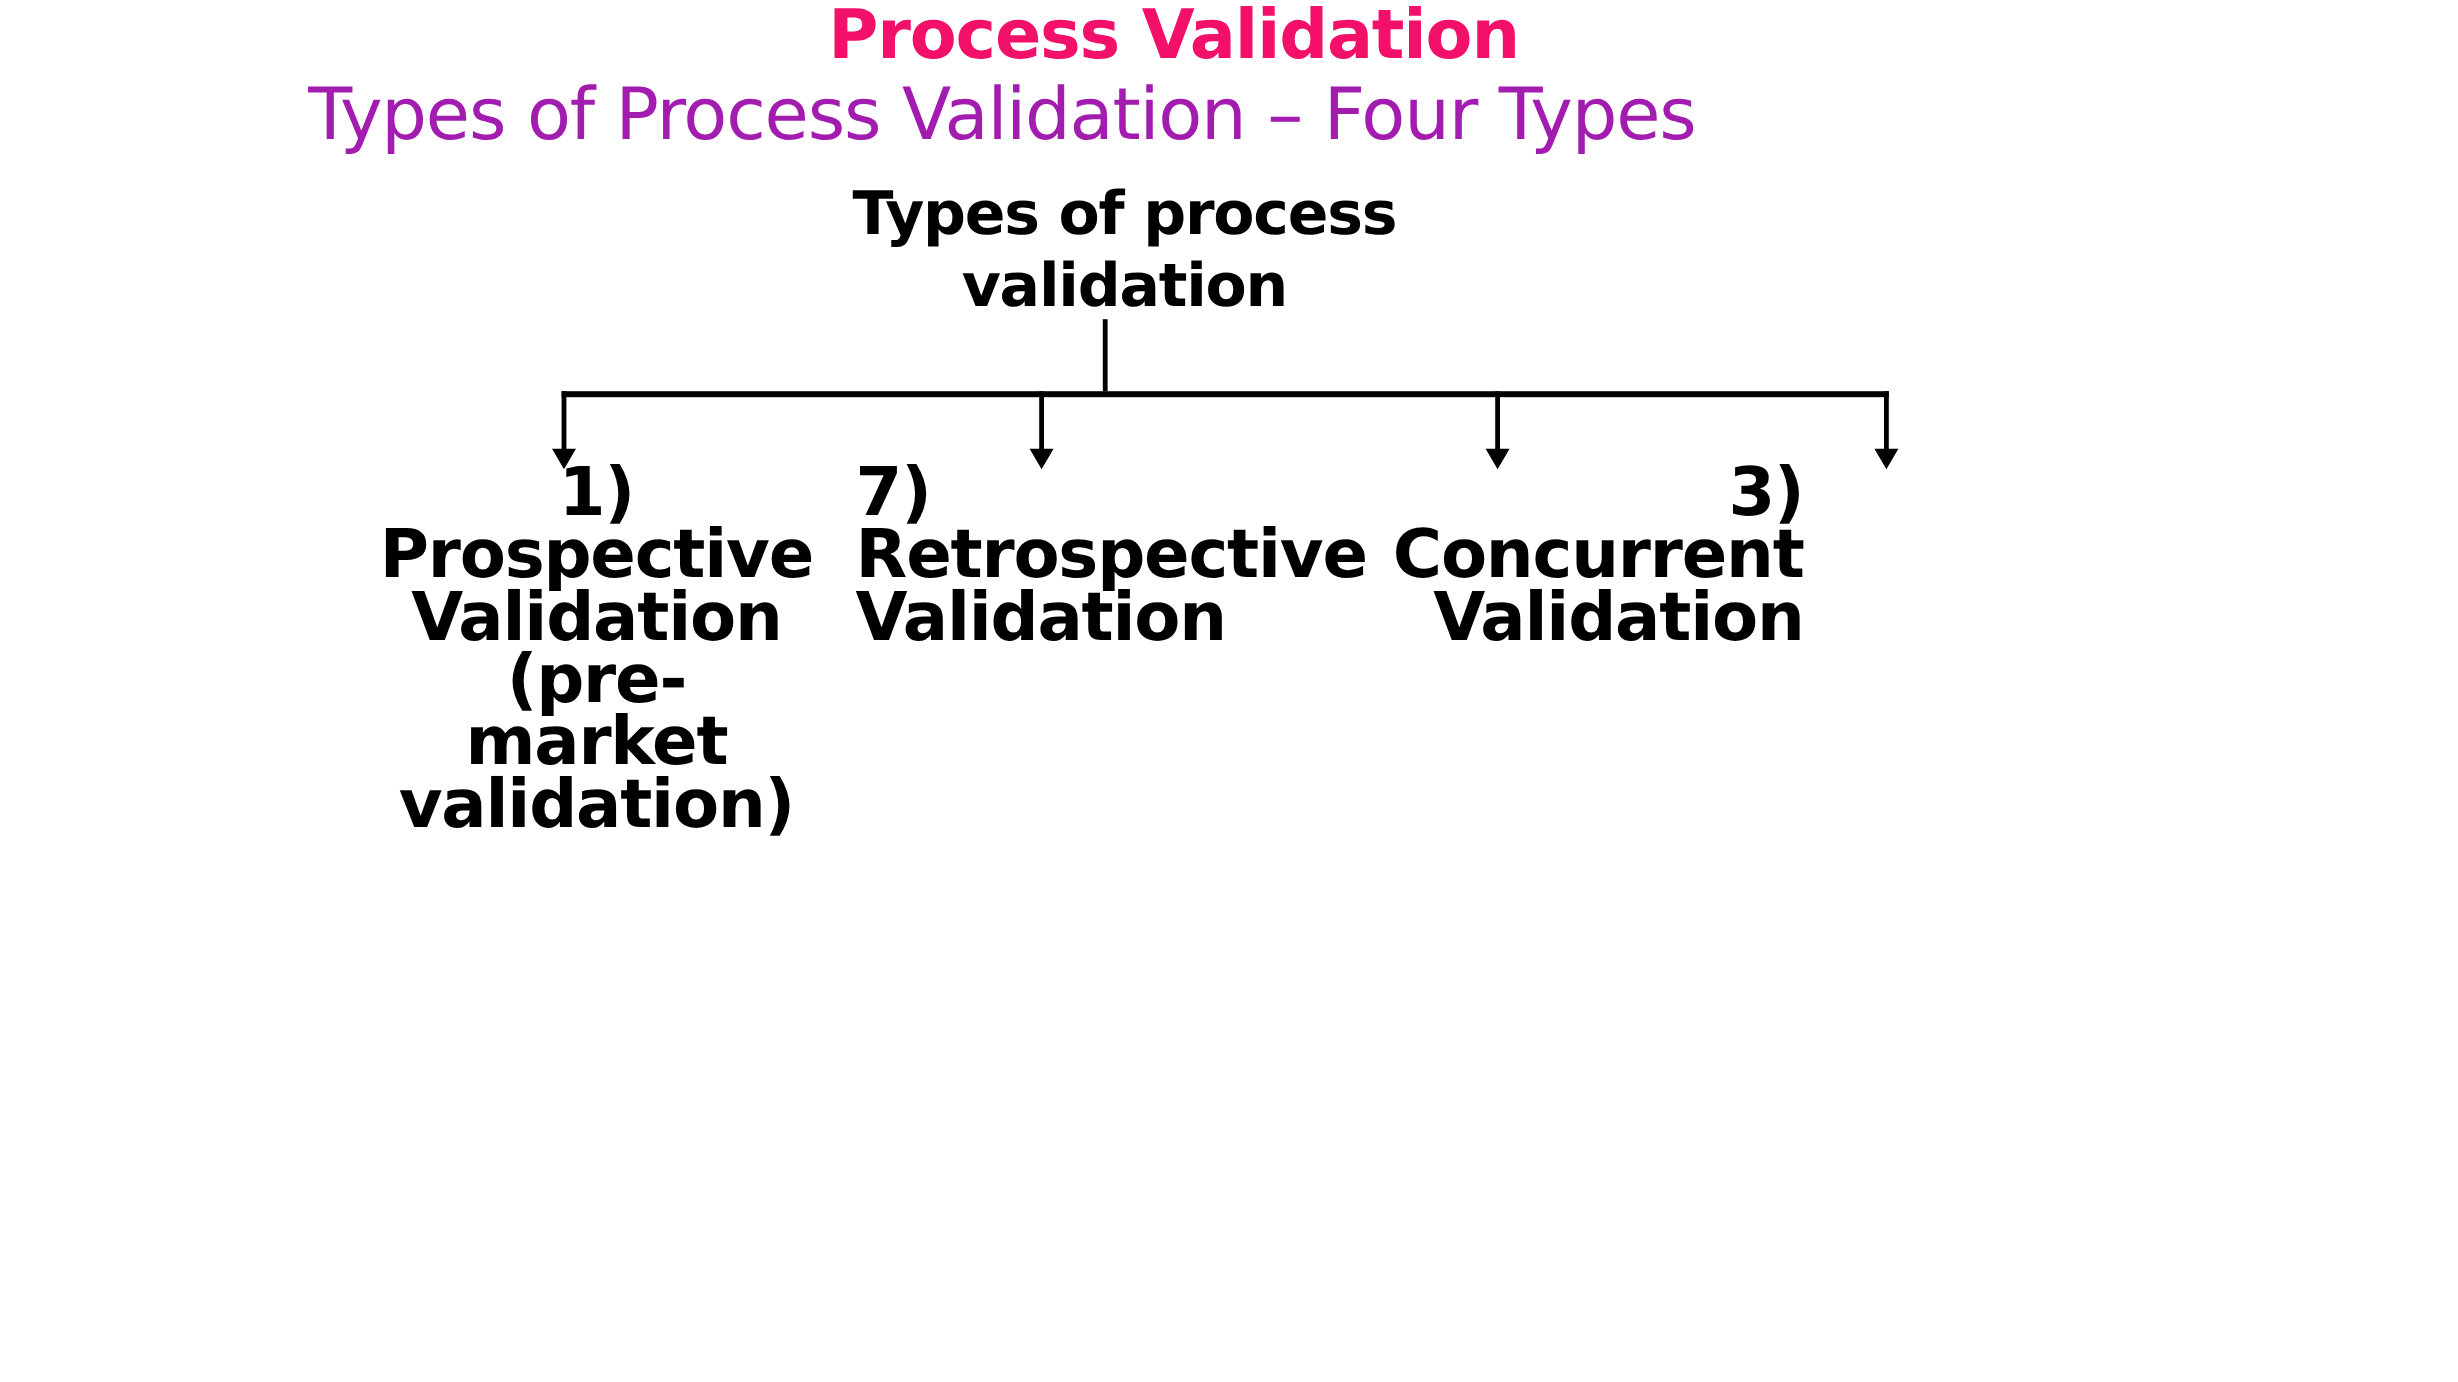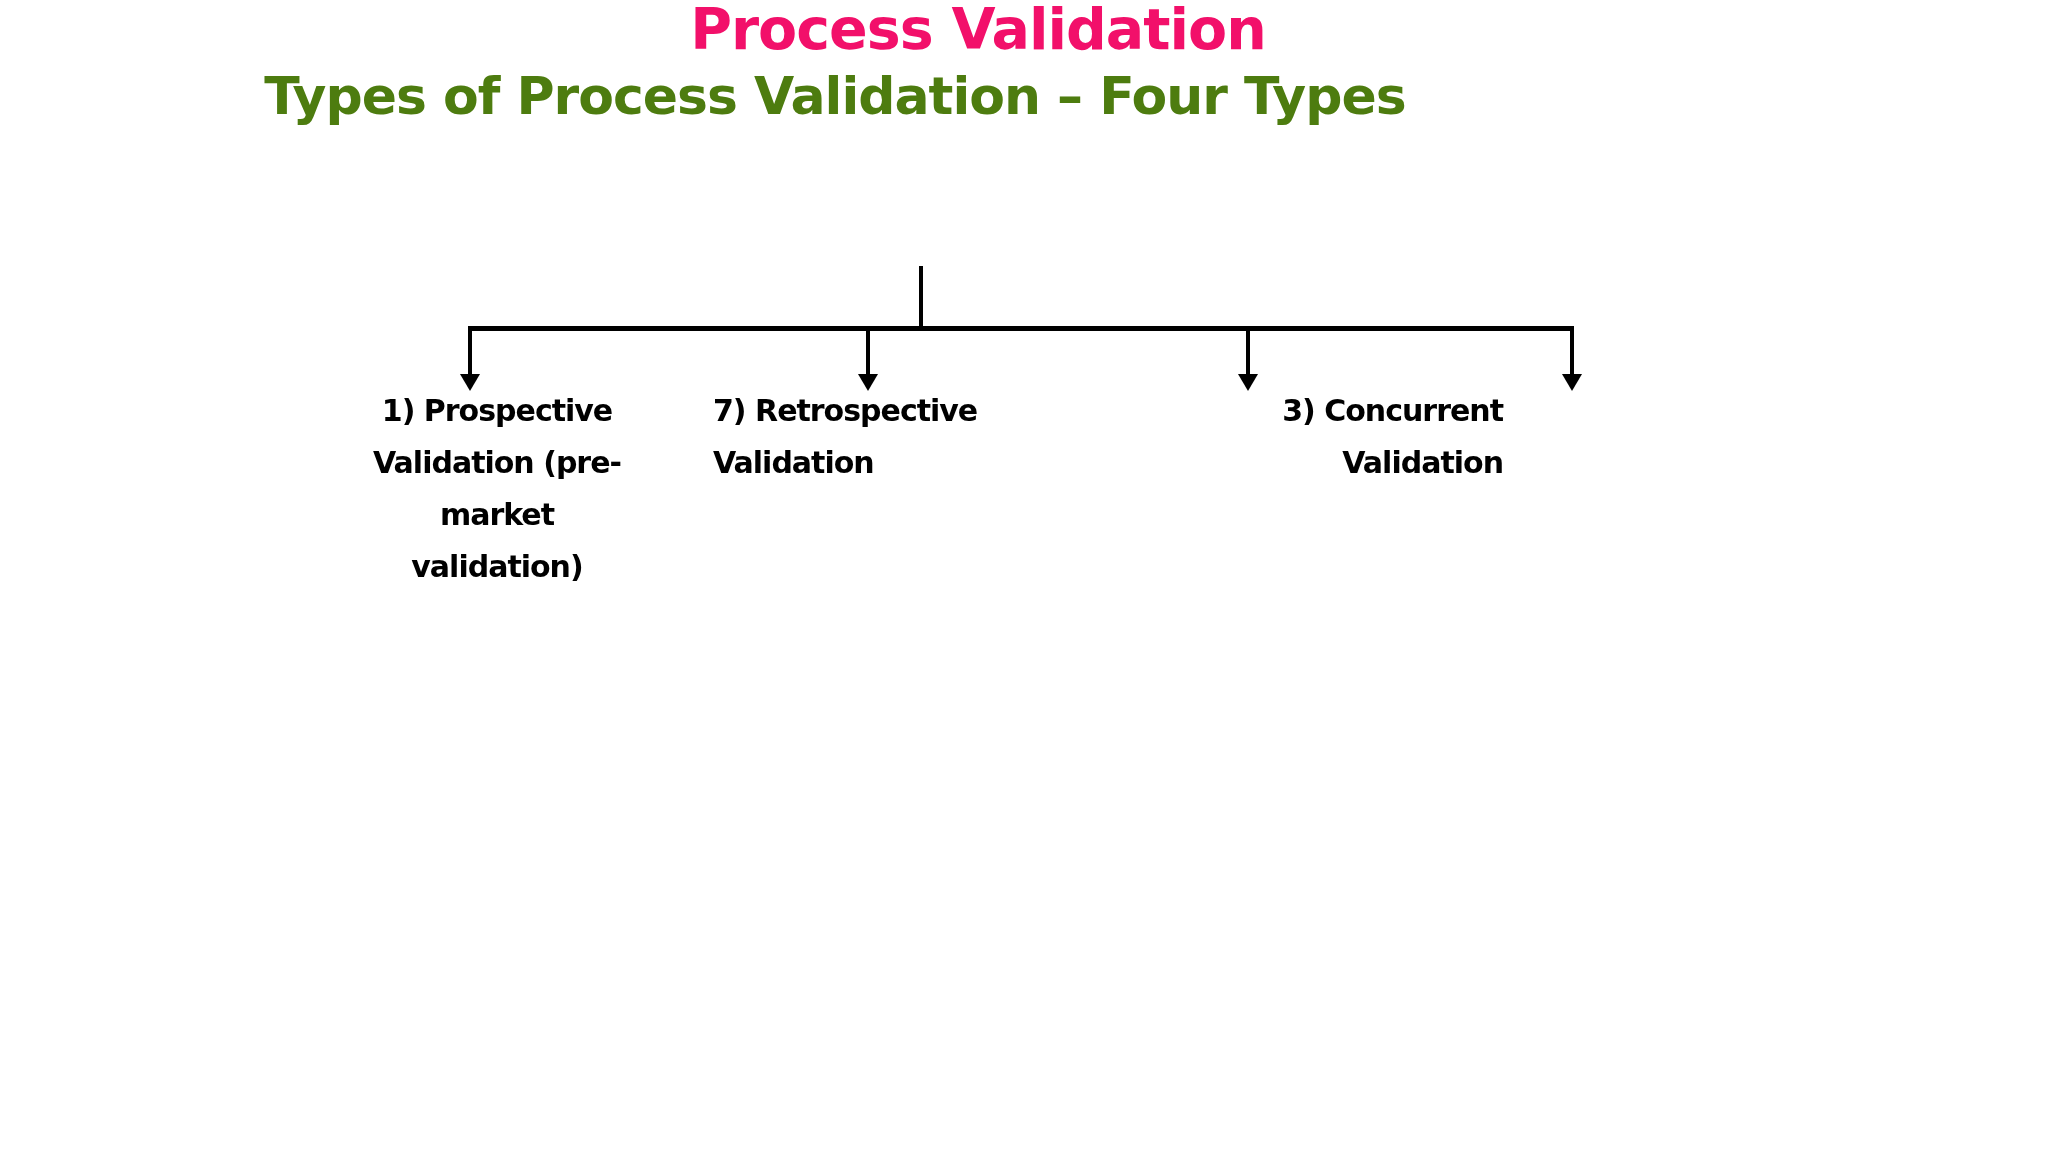--- a/index.html
+++ b/index.html
@@ -29,26 +29,26 @@
     letter-spacing: -1px;
     white-space: nowrap;
   }
   .slide-subtitle {
     position: absolute;
     top: 68px;
     left: 0;
     width: 1670px;
     margin: 0;
     text-align: center;
-    font-size: 52px;
-    font-weight: bold;
+    font-size: 60px;
+    font-weight: normal;
     line-height: 56px;
     letter-spacing: -1px;
     white-space: nowrap;
-    color: #4d7c0f;
+    color: #a21caf;
   }
   .root-label {
     position: absolute;
     top: 148px;
     left: 0;
     width: 1874px;
     text-align: center;
     font-size: 50px;
     font-weight: bold;
     line-height: 60px;
@@ -86,21 +86,21 @@
     border-left: 10px solid transparent;
     border-right: 10px solid transparent;
     border-top: 17px solid #000000;
   }
   .shaft-1 { left: 468px; }  .head-1 { left: 460px; }
   .shaft-2 { left: 866px; }  .head-2 { left: 858px; }
   .shaft-3 { left: 1246px; } .head-3 { left: 1238px; }
   .shaft-4 { left: 1570px; } .head-4 { left: 1562px; }
   .branch-label {
     position: absolute;
-    font-size: 30px;
+    font-size: 56px;
     font-weight: bold;
     line-height: 52px;
     letter-spacing: -1px;
     white-space: pre-line;
   }
   .label-1 {
     left: 297px;
     top: 385px;
     width: 400px;
     text-align: center;
@@ -127,20 +127,22 @@
 </style>
 </head>
 <body>
 
 <div class="slide">
 
   <h1 class="slide-title" style="color: rgb(242, 16, 106);">Process Validation</h1>
 
   <h2 class="slide-subtitle">Types of Process Validation – Four Types</h2>
 
+  <div class="root-label">Types of process
+validation</div>
 
   <div class="line root-stem"></div>
 
   <div class="line branch-bar"></div>
 
   <div class="arrow-shaft shaft-1"></div>
   <div class="arrow-head head-1"></div>
 
   <div class="arrow-shaft shaft-2"></div>
   <div class="arrow-head head-2"></div>

